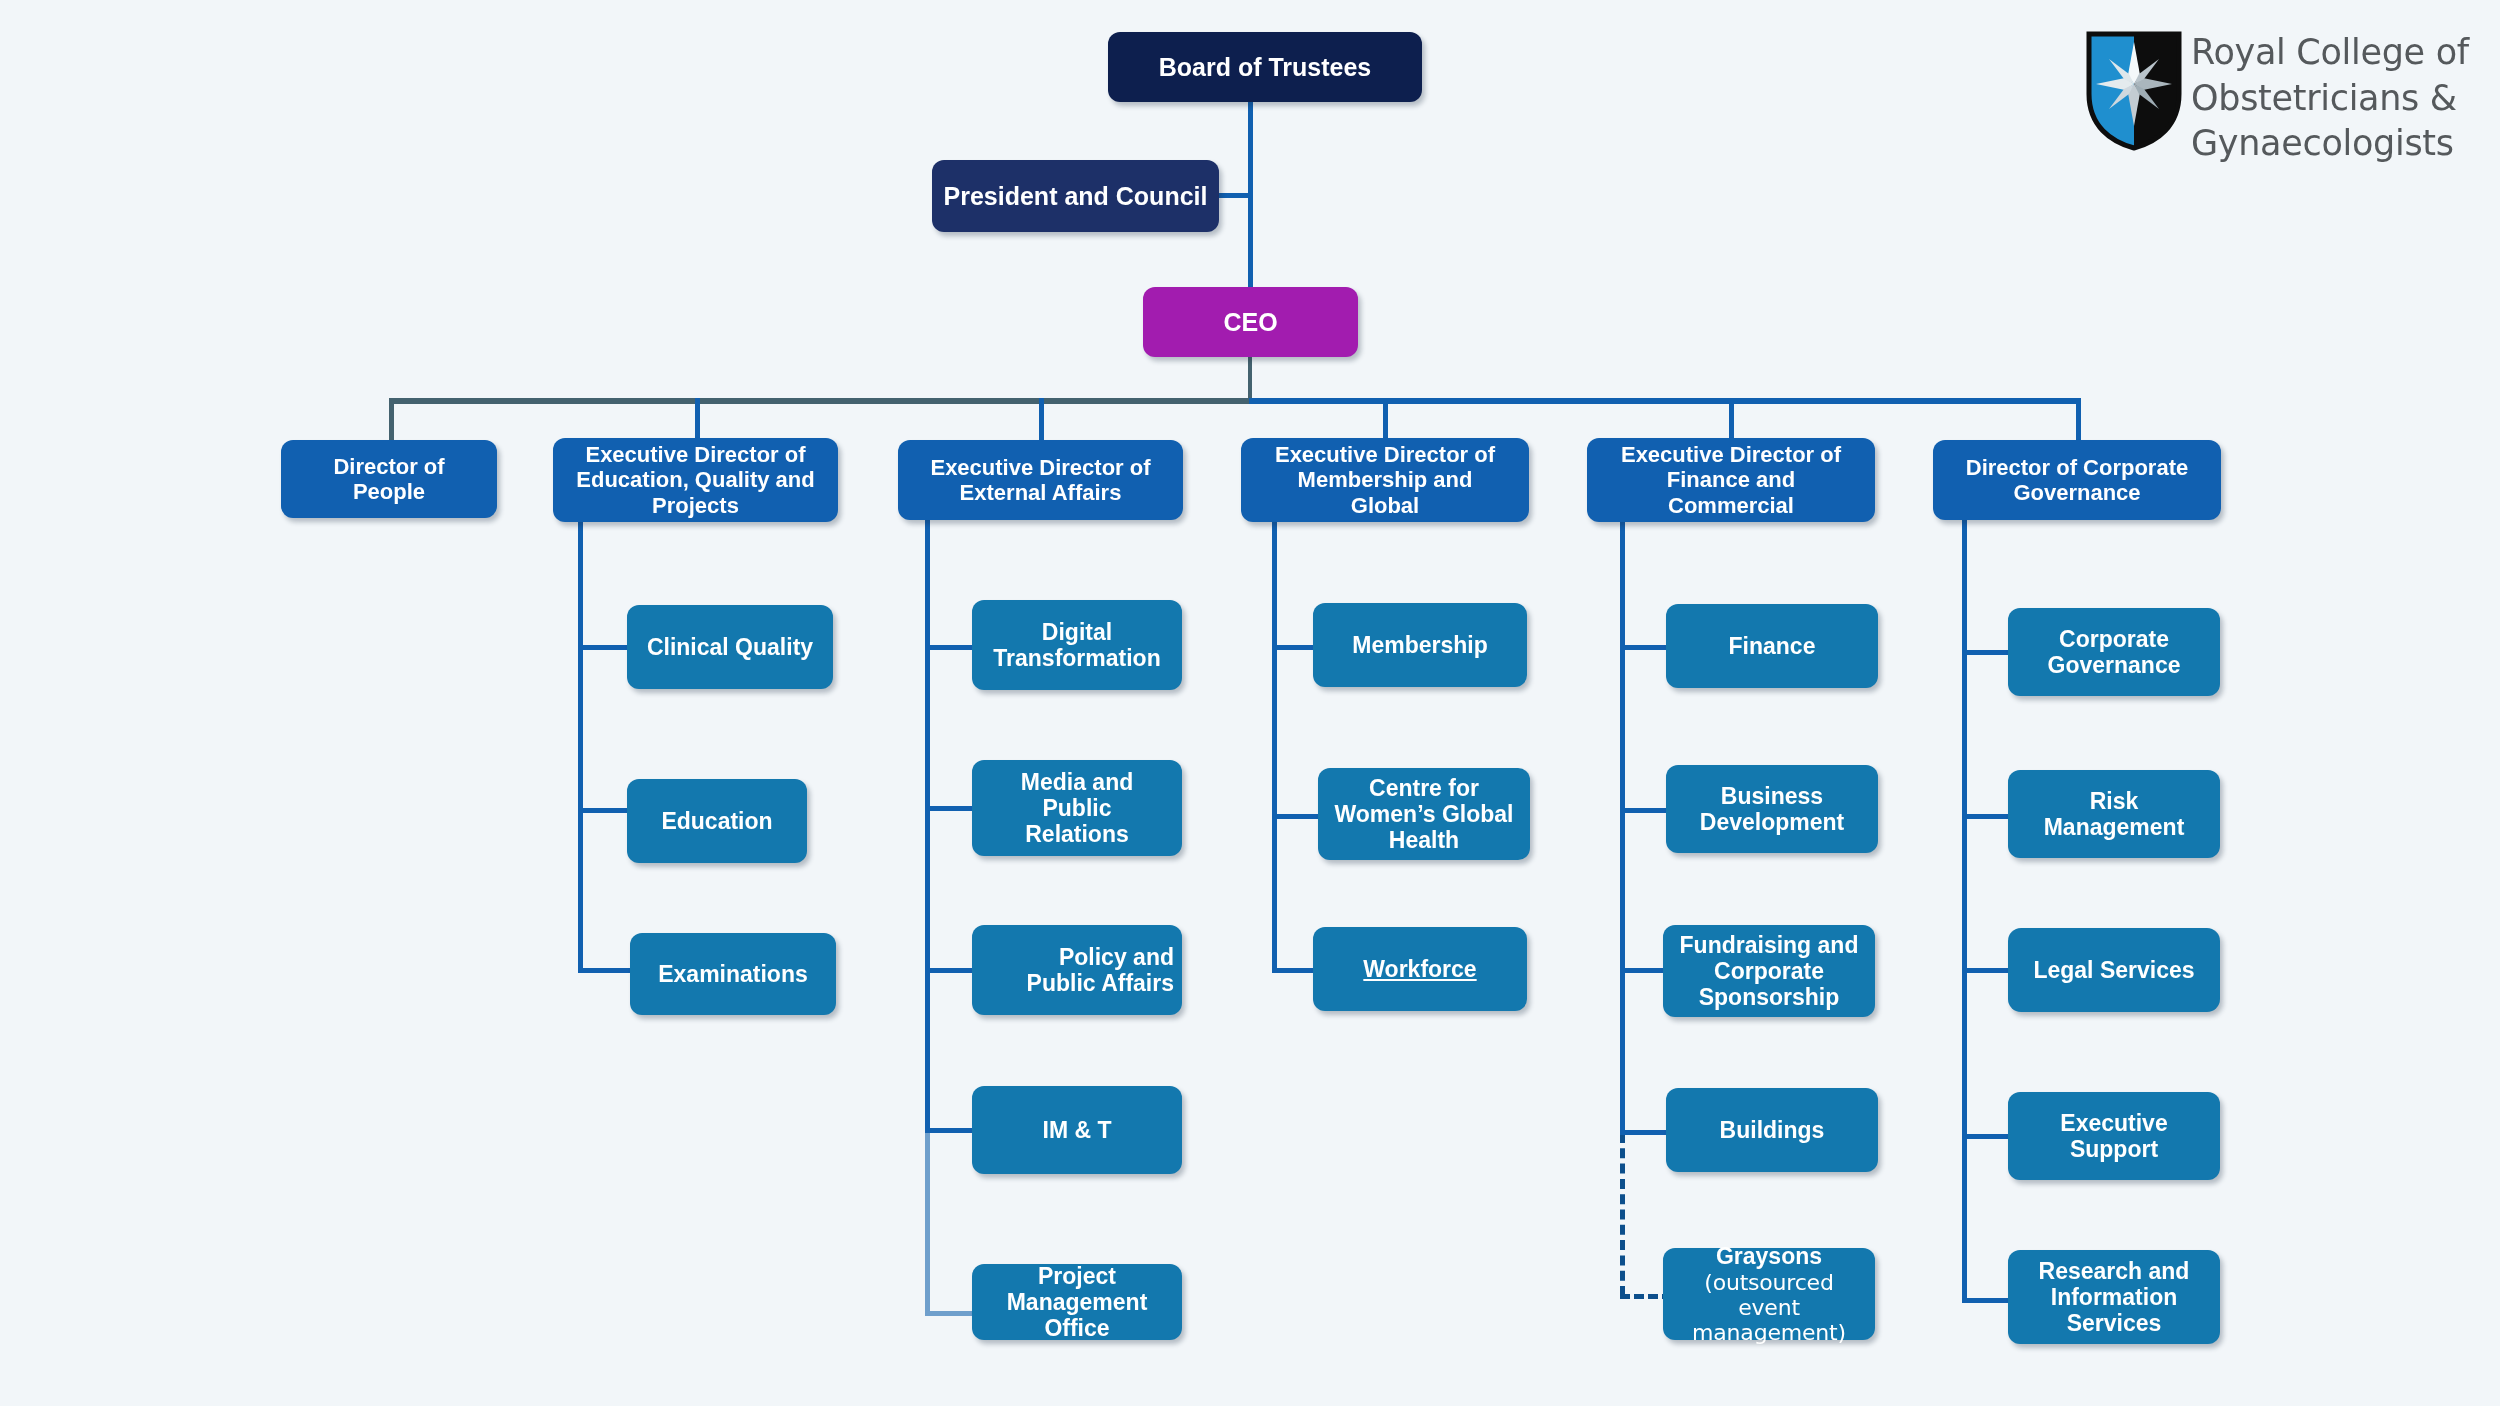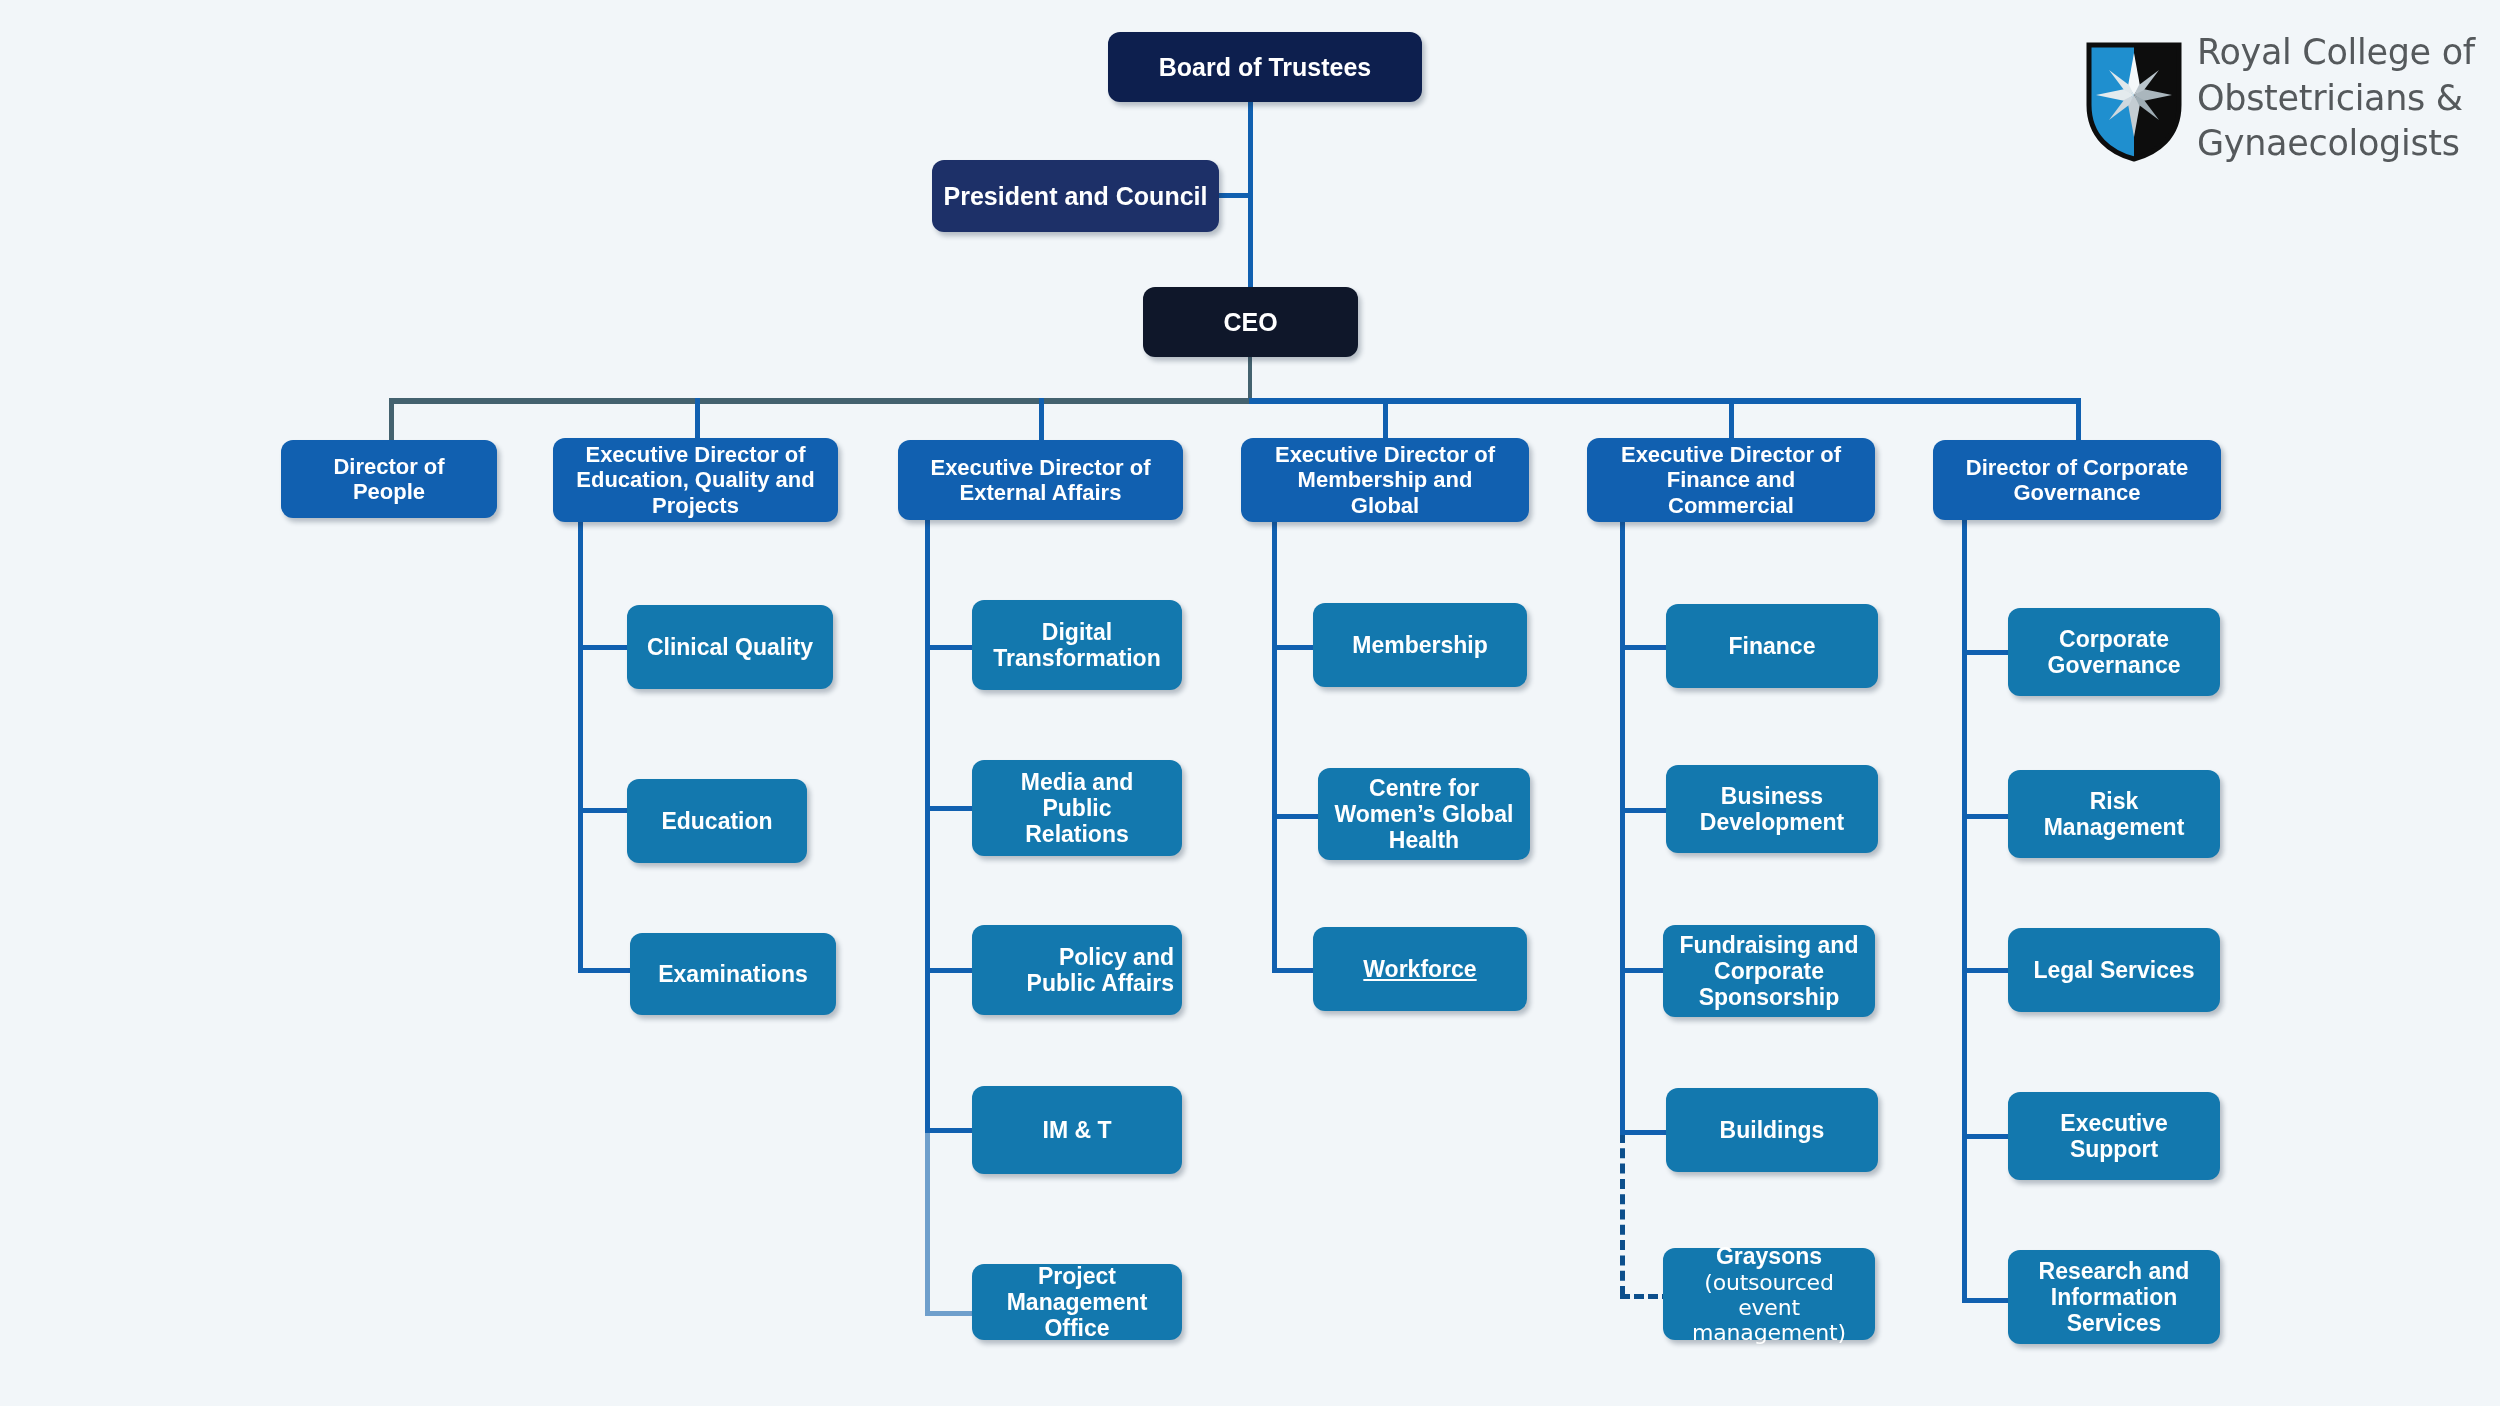--- a/index.html
+++ b/index.html
@@ -34,21 +34,21 @@
     padding: 4px 8px;
     box-shadow: 3px 4px 5px rgba(20,40,60,0.28);
     z-index: 5;
   }
 
   .node .label { display: block; width: 100%; white-space: pre-line; }
 
   
   .tier-board   { background: #0d1f4e; font-size: 25px; }
   .tier-pres    { background: #1d3068; font-size: 25px; }
-  .tier-ceo     { background: #0f172a; font-size: 25px; font-weight: bold; }
+  .tier-ceo     { background: #a21caf; font-size: 25px; font-weight: bold; }
   .tier-dir     { background: #1160b0; font-size: 22px; }
   .tier-unit    { background: #1378ae; font-size: 23px; }
 
   .node.sub-note .label-main { display:block; font-weight: bold; }
   .node.sub-note .label-sub  {
     display:block; font-weight: normal; font-size: 22px;
     font-family: "DejaVu Sans", sans-serif; letter-spacing:-0.2px;
   }
 
   
@@ -68,22 +68,22 @@
   .conn.dashed-h {
     background: none;
     border-top: 5px dashed #0d4f8c;
     height: 0;
   }
 
   
   #logo-block {
     position: absolute;
     display: flex;
-    align-items: flex-end;
-    gap: 14px;
+    align-items: flex-start;
+    gap: 8px;
     z-index: 9;
   }
   #logo-shield { flex: 0 0 auto; }
   #logo-text {
     color: #55595c;
     font-family: "DejaVu Sans", sans-serif;
     font-size: 35px;
     line-height: 1.30;
     white-space: pre-line;
     letter-spacing: -0.3px;

